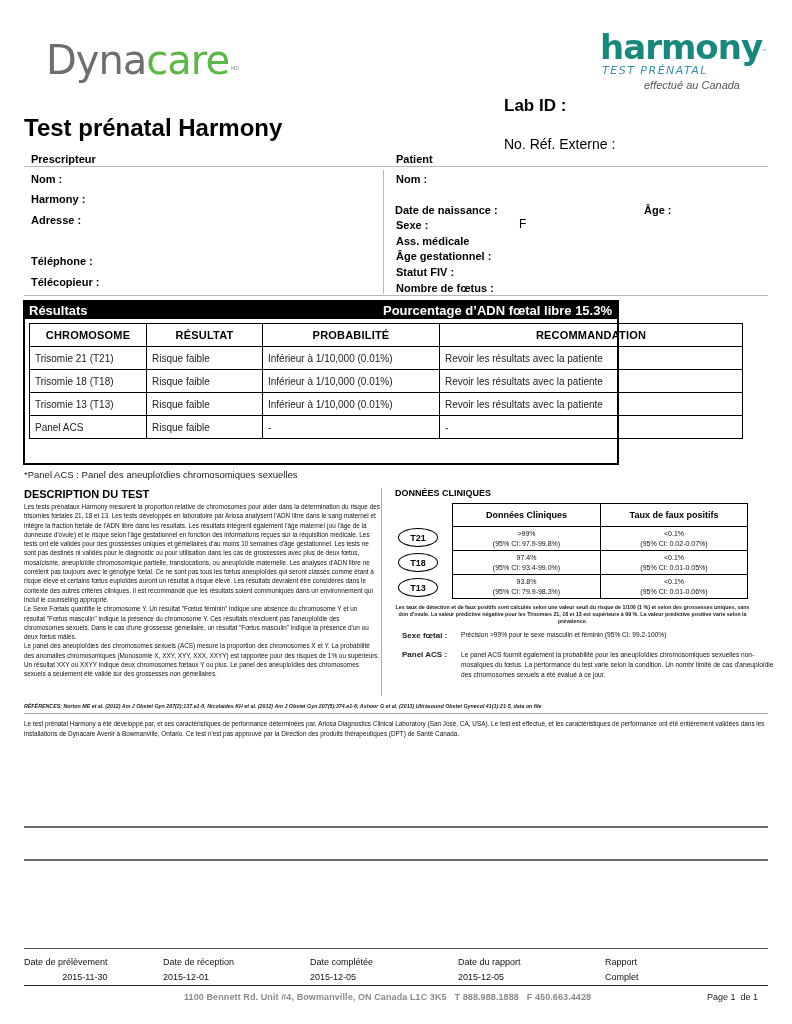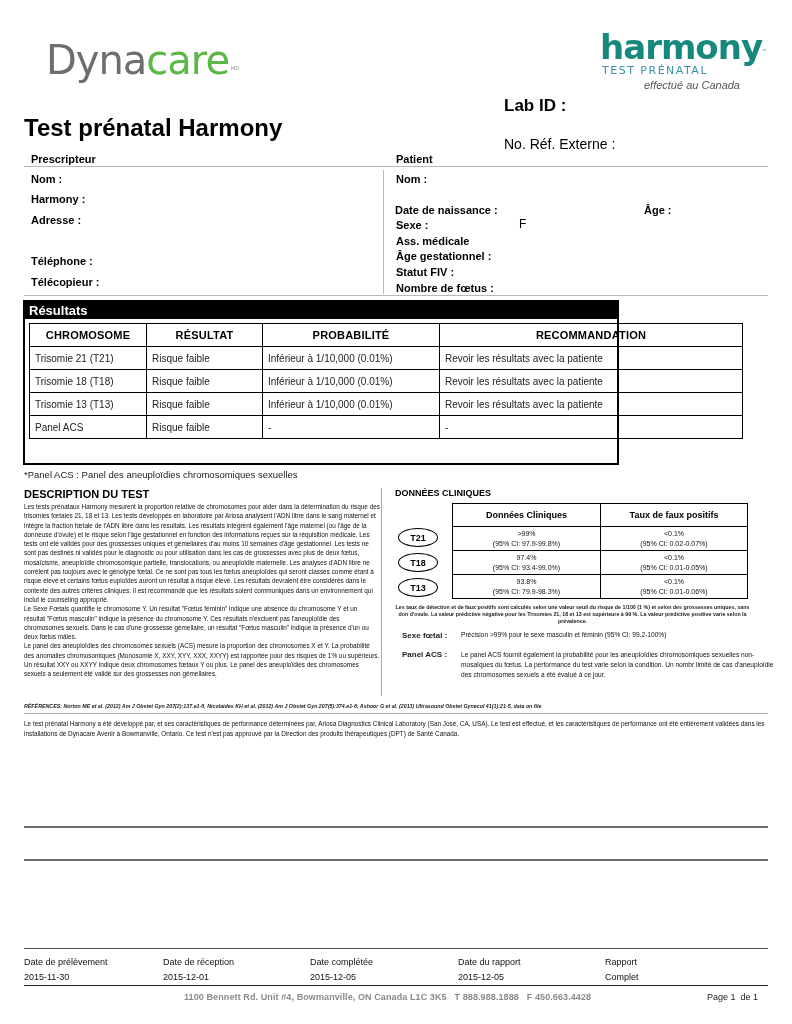--- a/index.html
+++ b/index.html
@@ -9,21 +9,21 @@
 
   
   .dyn-logo { left: 46px; top: 36px; font-family: "DejaVu Sans", sans-serif; font-size: 40px; letter-spacing: -1px; line-height: 48px; }
   .dyn-logo .dyna { color: #6d6e70; }
   .dyn-logo .care { color: #5ab946; }
   .dyn-logo .md { font-size: 5px; color: #888; vertical-align: top; position: relative; top: 8px; margin-left: 2px; letter-spacing: 0; }
 
   .harm-logo { left: 600px; top: 30px; width: 160px; }
   .harm-word { font-family: "DejaVu Sans", sans-serif; font-weight: bold; font-size: 34px; color: #17897c; letter-spacing: -1px; line-height: 34px; }
   .harm-word .tm { font-size: 5px; vertical-align: top; position: relative; top: 4px; font-weight: normal; letter-spacing: 0; }
-  .harm-sub { font-family: "DejaVu Sans", sans-serif; font-size: 11px; color: #3a8fae; letter-spacing: 1.5px; margin-top: 0px; margin-left: 2px; }
+  .harm-sub { font-family: "DejaVu Sans", sans-serif; font-size: 11px; color: #3a8fae; letter-spacing: 1.5px; margin-top: 0px; margin-left: 2px; font-style: italic; }
   .harm-canada { font-style: italic; font-size: 11px; color: #555; text-align: right; padding-right: 20px; margin-top: 2px; }
 
   .lab-id { left: 504px; top: 96px; font-size: 17px; font-weight: bold; }
   .title { left: 24px; top: 114px; font-size: 24px; font-weight: bold; text-align: right; }
   .ref-ext { left: 504px; top: 136px; font-size: 14px; }
 
   
   .sec-head { font-size: 11px; font-weight: bold; top: 153px; }
   .hline { height: 1px; background: #b8b8b8; }
   .vline { width: 1px; background: #b8b8b8; }
@@ -104,20 +104,21 @@
 <div class="abs lbl" style="left:396px; top:219px;">Sexe :</div>
 <div class="abs val" style="left:519px; top:218px; font-size:12px;">F</div>
 <div class="abs lbl" style="left:396px; top:235px;">Ass. médicale</div>
 <div class="abs lbl" style="left:396px; top:250px;">Âge gestationnel :</div>
 <div class="abs lbl" style="left:396px; top:266px;">Statut FIV :</div>
 <div class="abs lbl" style="left:396px; top:282px;">Nombre de fœtus :</div>
 
 <div class="abs res-box">
   <div class="res-bar">
     <span>Résultats</span>
+    <span>Pourcentage d’ADN fœtal libre 15.3%</span>
   </div>
   <table class="res">
     <colgroup>
         <col style="width:117px">
         <col style="width:116px">
         <col style="width:177px">
         <col>
       </colgroup>
     <tbody>
         <tr>
@@ -217,21 +218,21 @@
 <div class="abs clin-val" style="top:650px; width:322px;">Le panel ACS fournit également la probabilité pour les aneuploïdies chromosomiques sexuelles non-mosaïques du fœtus. La performance du test varie selon la condition. Un nombr limité de cas d'aneuploïdie des chromosomes sexuels a été évalué à ce jour.</div>
 
 <div class="abs refs">RÉFÉRENCES: Norton ME et al. (2012) Am J Obstet Gyn 207(2):137.e1-8, Nicolaides KH et al. (2012) Am J Obstet Gyn 207(5):374.e1-6; Ashoor G et al. (2013) Ultrasound Obstet Gynecol 41(1):21-5, data on file</div>
 <div class="abs refs-line"></div>
 <div class="abs disclaimer">Le test prénatal Harmony a été développé par, et ses caractéristiques de performance déterminées par, Ariosa Diagnostics Clinical Laboratory (San José, CA, USA). Le test est effectué, et les caractéristiques de performance ont été entièrement validées dans les installations de Dynacare Avenir à Bowmanville, Ontario. Ce test n'est pas approuvé par la Direction des produits thérapeutiques (DPT) de Santé Canada.</div>
 
 <div class="abs blank-line" style="top:826px;"></div>
 <div class="abs blank-line" style="top:859px;"></div>
 
 <div class="abs foot-top"></div>
-<div class="abs foot-col" style="left:24px;">
+<div class="abs foot-col" style="left:24px;text-align:right;">
   <div>Date de prélèvement</div>
   <div>2015-11-30</div>
 </div>
 <div class="abs foot-col" style="left:163px;">
   <div>Date de réception</div>
   <div>2015-12-01</div>
 </div>
 <div class="abs foot-col" style="left:310px;">
   <div>Date complétée</div>
   <div>2015-12-05</div>

